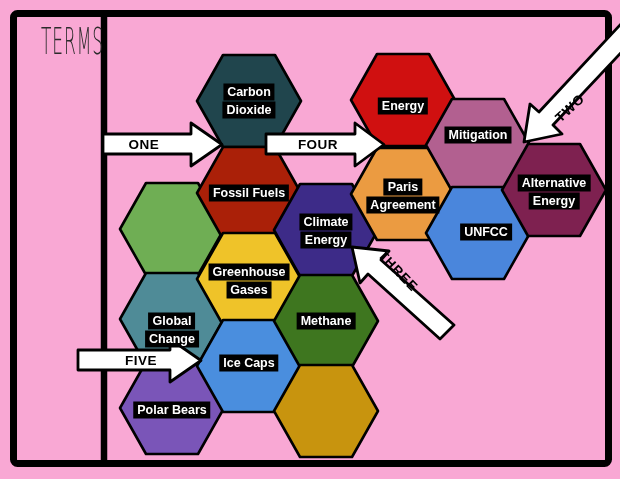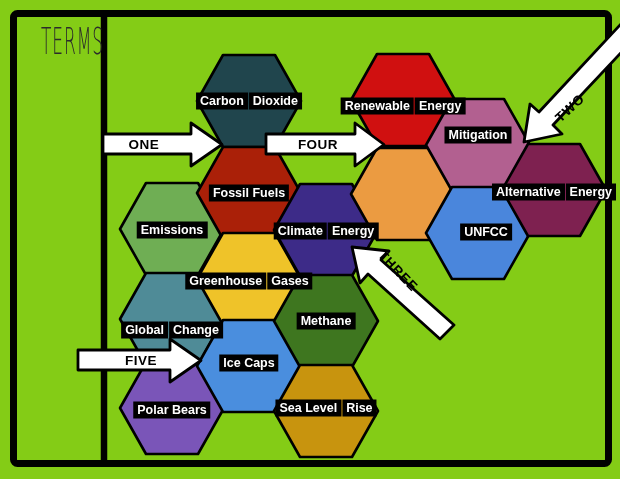--- a/index.html
+++ b/index.html
@@ -1,28 +1,28 @@
 <!DOCTYPE html>
 <html><head>
 <meta charset="utf-8">
 <style>
   html,body{margin:0;padding:0;background:#ffffff;}
   .stage{
-    position:relative;width:620px;height:479px;background:#84cc16;overflow:hidden;
+    position:relative;width:620px;height:479px;background:#f9a8d4;overflow:hidden;
     font-family:"Liberation Sans",sans-serif;
   }
   .stage svg{position:absolute;left:0;top:0;z-index:1;}
   .terms{
     position:absolute;left:41px;top:20px;z-index:3;
     font-family:"DejaVu Sans",sans-serif;font-weight:200;font-size:37px;color:#2b2b2b;
     transform:scaleX(0.46);transform-origin:0 0;letter-spacing:2px;white-space:nowrap;
   }
   .hexlabel{
     position:absolute;transform:translate(-50%,-50%);z-index:3;
-    display:flex;flex-direction:row;align-items:center;gap:1px;
+    display:flex;flex-direction:column;align-items:center;gap:1px;
   }
   .chip{
     background:#000;color:#fff;font-weight:bold;font-size:12.5px;line-height:1.12;
     padding:1px 4px 2px;white-space:nowrap;
   }
   .arrowlabel{
     position:absolute;transform:translate(-50%,-50%);z-index:4;
     font-weight:bold;font-size:13.5px;color:#000;letter-spacing:0.5px;white-space:nowrap;
   }
   .arrowlabel.rot-two{transform:translate(-50%,-50%) rotate(-43deg);letter-spacing:1px;}
@@ -80,44 +80,40 @@
   <div class="hexlabel" style="left:249px;top:193px">
     <span class="chip">Fossil Fuels</span>
   </div>
   <div class="hexlabel" style="left:249px;top:281px">
     <span class="chip">Greenhouse</span>
     <span class="chip">Gases</span>
   </div>
   <div class="hexlabel" style="left:249px;top:363px">
     <span class="chip">Ice Caps</span>
   </div>
-  <div class="hexlabel" style="left:172px;top:230px">
-    <span class="chip">Emissions</span>
-  </div>
   <div class="hexlabel" style="left:172px;top:330px">
     <span class="chip">Global</span>
     <span class="chip">Change</span>
   </div>
   <div class="hexlabel" style="left:172px;top:410px">
     <span class="chip">Polar Bears</span>
   </div>
   <div class="hexlabel" style="left:326px;top:231px">
     <span class="chip">Climate</span>
     <span class="chip">Energy</span>
   </div>
   <div class="hexlabel" style="left:326px;top:321px">
     <span class="chip">Methane</span>
   </div>
-  <div class="hexlabel" style="left:326px;top:408px">
-    <span class="chip">Sea Level</span>
-    <span class="chip">Rise</span>
+  <div class="hexlabel" style="left:403px;top:106px">
+    <span class="chip">Energy</span>
   </div>
-  <div class="hexlabel" style="left:403px;top:106px">
-    <span class="chip">Renewable</span>
-    <span class="chip">Energy</span>
+  <div class="hexlabel" style="left:403px;top:196px">
+    <span class="chip">Paris</span>
+    <span class="chip">Agreement</span>
   </div>
   <div class="hexlabel" style="left:478px;top:135px">
     <span class="chip">Mitigation</span>
   </div>
   <div class="hexlabel" style="left:486px;top:232px">
     <span class="chip">UNFCC</span>
   </div>
   <div class="hexlabel" style="left:554px;top:192px">
     <span class="chip">Alternative</span>
     <span class="chip">Energy</span>

